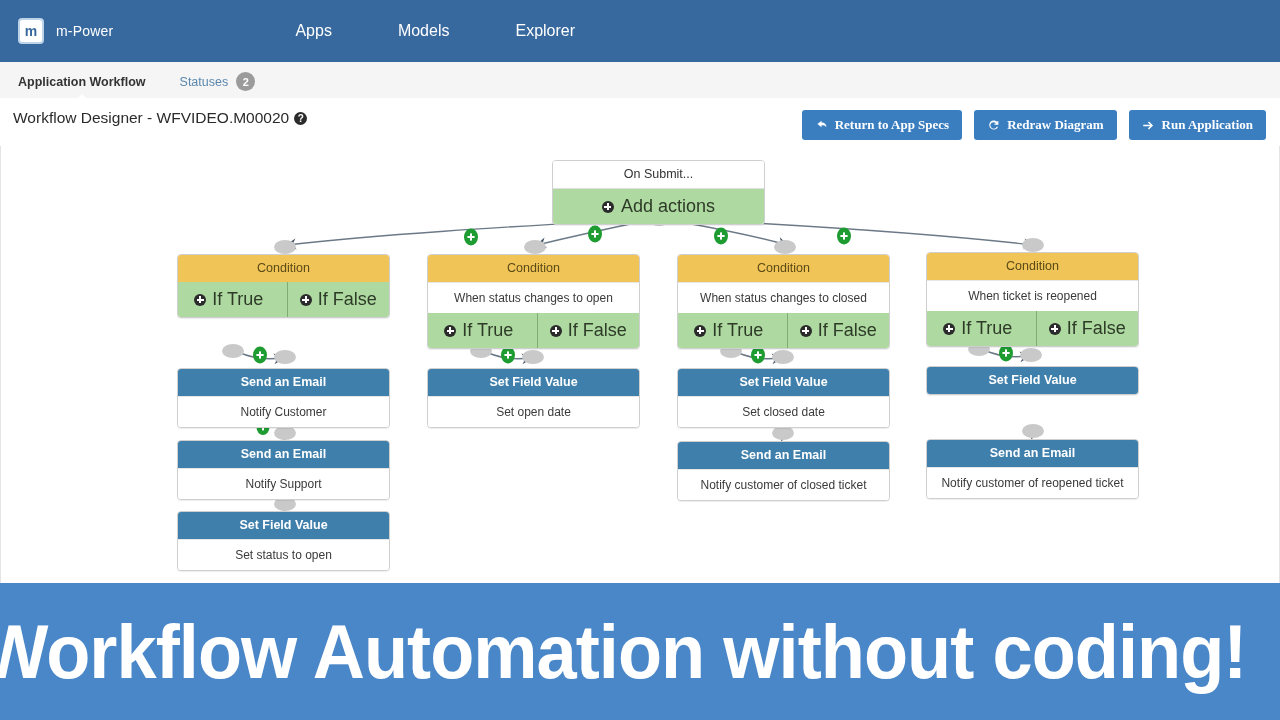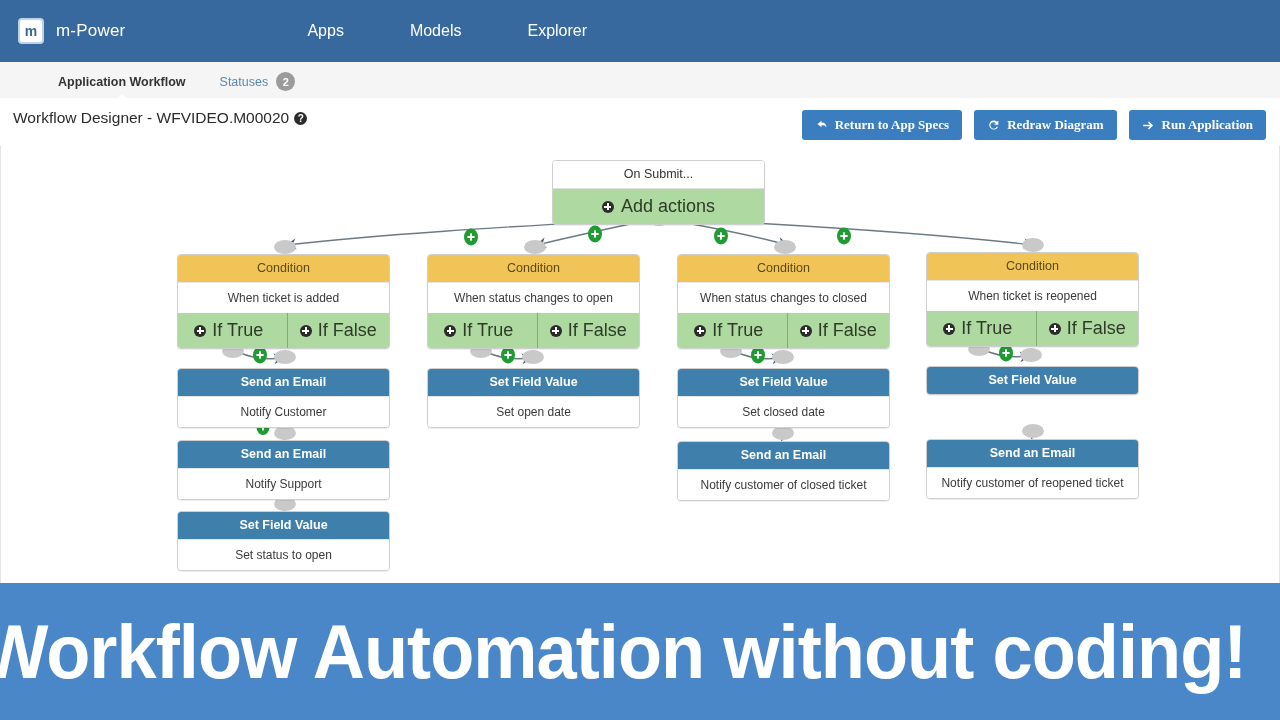--- a/index.html
+++ b/index.html
@@ -23,37 +23,37 @@
     width: 26px; height: 26px;
     border-radius: 4px;
     background: #ffffff;
     border: 2px solid #bcd3e8;
     display: flex; align-items: center; justify-content: center;
     font-weight: bold; font-size: 14px; color: #37699e;
     font-family: "Liberation Sans", sans-serif;
   }
   .brand-name {
     margin-left: 12px; color: #ffffff;
-    font-size: 17px; letter-spacing: .2px;
+    font-size: 14px; letter-spacing: .2px;
   }
   .nav-links { display: flex; align-items: center; margin-left: 172px; }
   .nav-link {
     color: #ffffff; font-size: 16px;
     padding: 6px 10px; margin-right: 46px;
     cursor: pointer; white-space: nowrap;
   }
   .nav-link:last-child { margin-right: 0; }
 
   
   #tabstrip {
     position: absolute; top: 62px; left: 0;
     width: 1280px; height: 40px;
     background: #f5f5f5;
     border-bottom: 1px solid #dddddd;
-    display: flex; align-items: flex-end; padding-left: 40px;
+    display: flex; align-items: flex-end;
   }
   .tab {
     display: flex; align-items: center;
     height: 100%; padding: 0 12px;
     font-size: 12.5px; cursor: pointer;
     position: relative;
   }
   .tab.active { color: #333333; font-weight: bold; margin-left: 6px; }
   .tab.active::after {
     content: ""; position: absolute;
@@ -327,21 +327,20 @@
   <div class="node" style="left:551px; top:14px; width:213px;">
     <div class="nhead plain">On Submit...</div>
     <div class="nfoot">
       <span class="plus"></span>
       <span>Add actions</span>
     </div>
   </div>
 
   <div class="node" style="left:176px; top:108px; width:213px;">
     <div class="nhead cond">Condition</div>
-    <div class="nbody">When ticket is added</div>
     <div class="nfoot split">
       <div class="nfoot-half">
         <span class="plus"></span>
         <span>If True</span>
       </div>
       <div class="nfoot-half">
         <span class="plus"></span>
         <span>If False</span>
       </div>
     </div>

